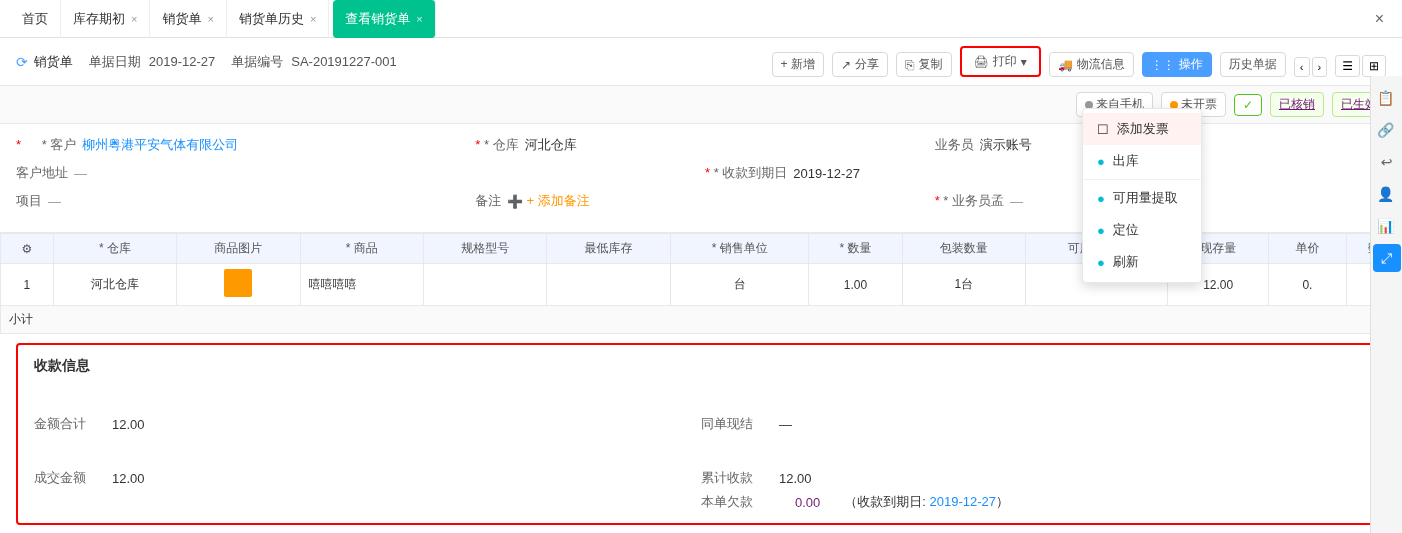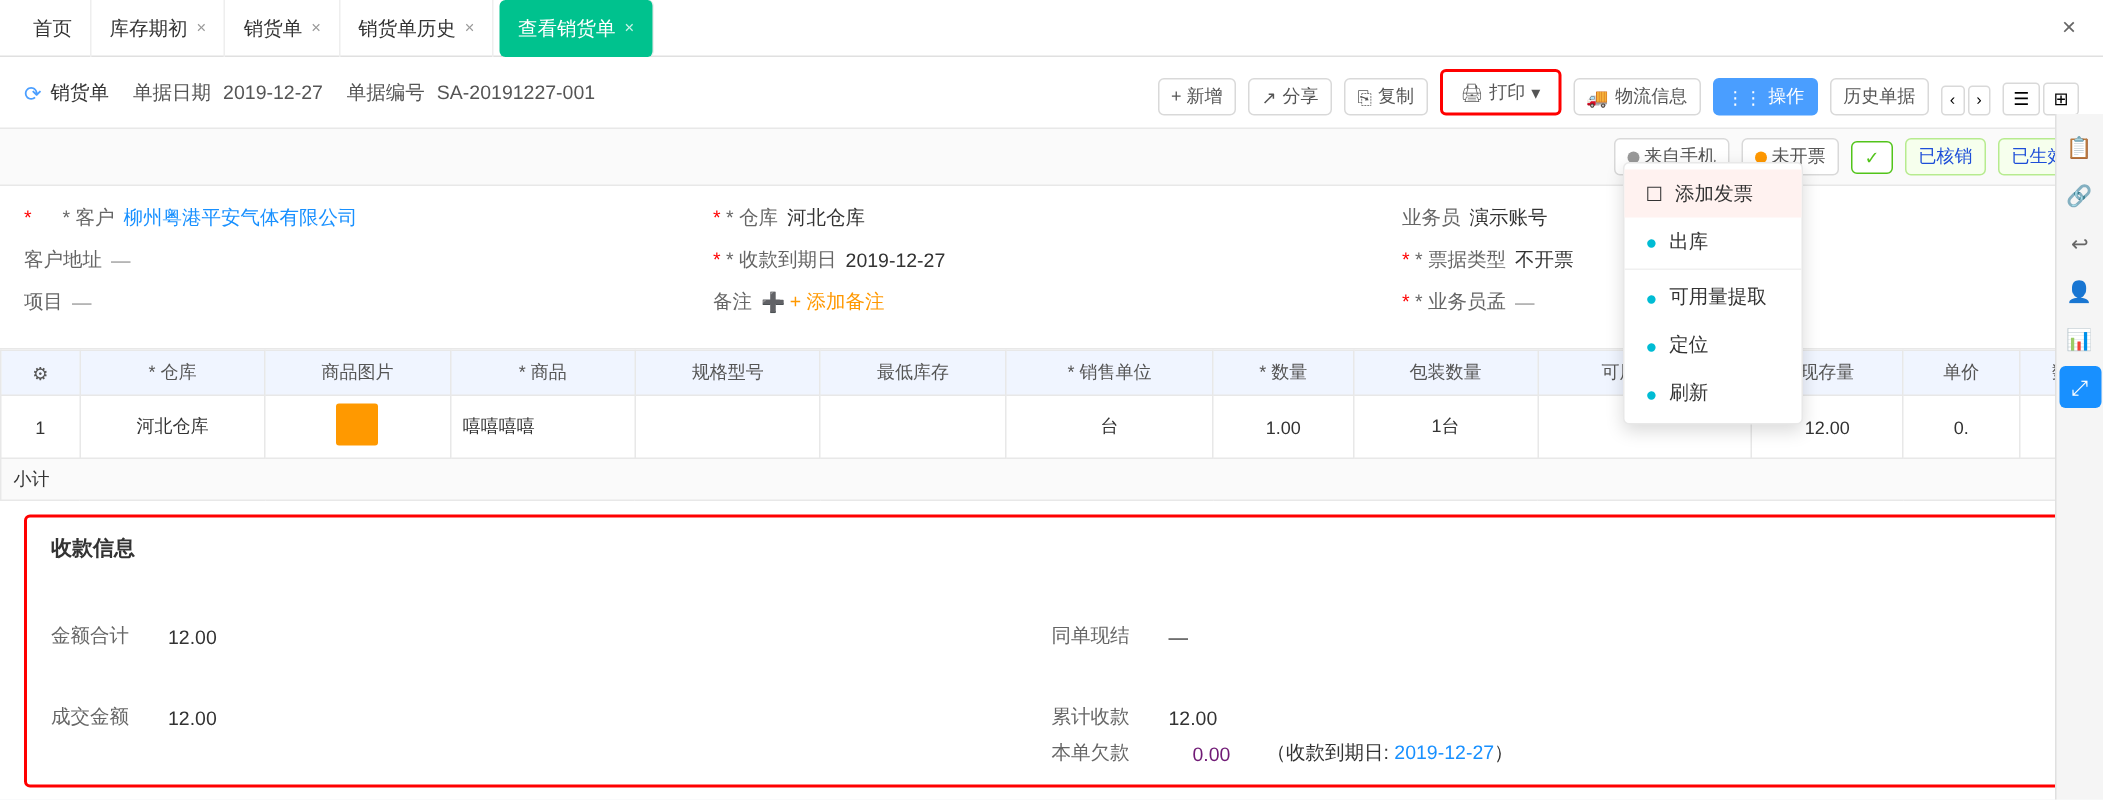--- a/index.html
+++ b/index.html
@@ -31,21 +31,21 @@
     .doc-title .icon { color: #4a9eff; font-size: 14px; }
     .doc-meta { display: flex; align-items: center; gap: 16px; font-size: 13px; color: #555; }
     .doc-meta span { display: flex; align-items: center; gap: 4px; }
     .doc-actions { margin-left: auto; display: flex; align-items: flex-end; gap: 8px; }
     .action-btn {
       display: flex; align-items: center; gap: 4px; padding: 3px 8px; border: 1px solid #d9d9d9;
       border-radius: 4px; background: #fff; cursor: pointer; font-size: 12px; color: #555; white-space: nowrap;
     }
     .action-btn-active { background: #4a9eff; color: #fff; border-color: #4a9eff; }
     .status-badge { border-radius: 4px; padding: 3px 8px; font-size: 12px; border: 1px solid; cursor: pointer; }
-    .badge-green { background: #f6ffed; color: #1d4ed8; border-color: #b7eb8f; }
+    .badge-green { background: #f6ffed; color: #701a75; border-color: #b7eb8f; text-decoration: underline; }
     .nav-arrows { display: flex; gap: 2px; }
     .nav-arrow { padding: 3px 5px; border: 1px solid #d9d9d9; border-radius: 3px; cursor: pointer; font-size: 11px; background: #fff; }
     .view-toggle { display: flex; gap: 2px; }
     .view-btn { padding: 3px 6px; border: 1px solid #d9d9d9; border-radius: 3px; cursor: pointer; background: #fff; font-size: 12px; }
 
     
     .sub-toolbar {
       display: flex; align-items: center; padding: 6px 16px; border-bottom: 1px solid #e8e8e8;
       background: #fafafa; gap: 8px; justify-content: flex-end;
     }
@@ -246,27 +246,20 @@
       <div class="form-field">
         <span class="form-label">客户地址</span>
         <span class="form-dash">—</span>
       </div>
       <div class="form-field">
         <span class="form-label">
           <span class="required">*</span>
           <span>* 收款到期日</span>
         </span>
         <span class="form-value">2019-12-27</span>
-      </div>
-      <div class="form-field">
-        <span class="form-label">
-          <span class="required">*</span>
-          <span>* 票据类型</span>
-        </span>
-        <span class="form-value">不开票</span>
       </div>
     </div>
     <div class="form-row">
       <div class="form-field">
         <span class="form-label">项目</span>
         <span class="form-dash">—</span>
       </div>
       <div class="form-field">
         <span class="form-label">备注</span>
         <span class="add-note-btn">

